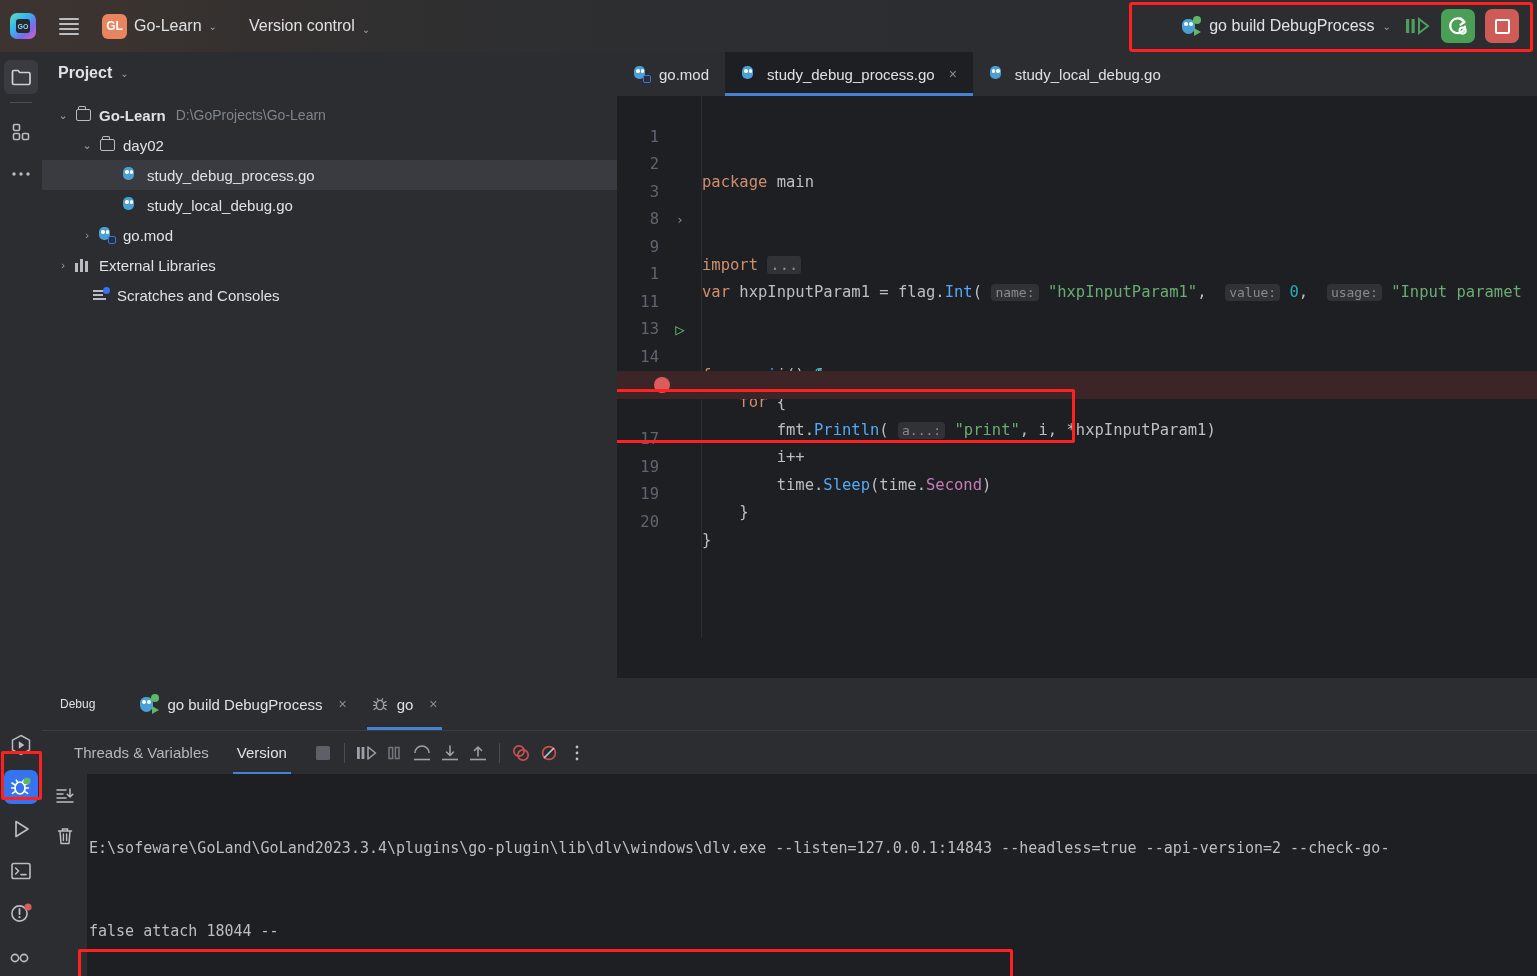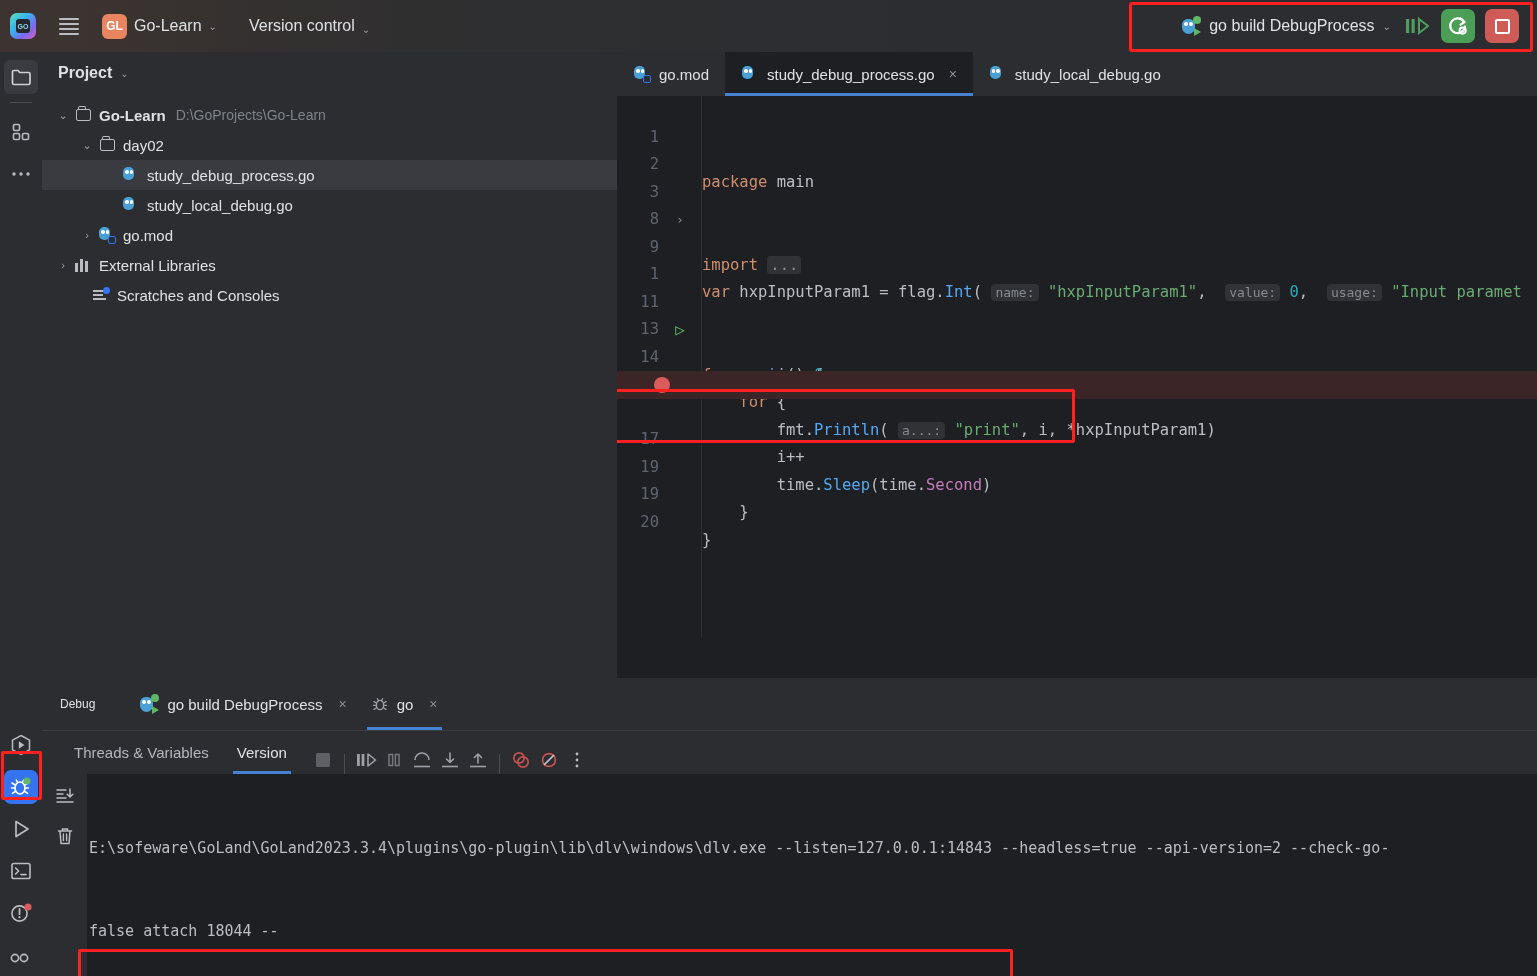--- a/index.html
+++ b/index.html
@@ -127,21 +127,21 @@
   .gutter-div{position:absolute;left:84px;top:0;width:1px;height:542px;background:#2b2d30;}
   .code-hl{position:absolute;left:-13px;top:293px;width:471px;height:54px;border:3px solid #ff2020;border-radius:2px;pointer-events:none;z-index:30;}
 
   
   .debugwin{position:absolute;left:42px;top:678px;width:1495px;height:298px;background:#2b2d30;}
   .dw-head{height:52px;display:flex;align-items:center;padding-left:18px;gap:0;}
   .dw-title{font-size:12px;color:#dfe1e5;margin-right:30px;}
   .dw-tab{display:flex;align-items:center;gap:8px;padding:0 12px;height:52px;cursor:pointer;position:relative;font-size:15px;color:#dfe1e5;}
   .dw-tab .x{color:#8b8f96;font-size:14px;margin-left:8px;}
   .dw-tab .ul{position:absolute;left:8px;bottom:0;height:3px;width:calc(100% - 16px);background:#4682d4;}
-  .dw-sub{height:44px;display:flex;align-items:flex-end;padding-left:18px;gap:0;border-top:1px solid #3a3d42;}
+  .dw-sub{height:44px;display:flex;align-items:center;padding-left:18px;gap:0;border-top:1px solid #3a3d42;}
   .sub-tab{font-size:15px;color:#b4b7bd;padding:0 14px;height:44px;display:flex;align-items:center;cursor:pointer;position:relative;}
   .sub-tab.active{color:#dfe1e5;}
   .sub-tab .ul{position:absolute;left:10px;bottom:0;height:3px;width:calc(100% - 20px);background:#4682d4;}
   .tb-sep{width:1px;height:20px;background:#4a4d52;margin:0 7px;}
   .tb-ic{width:28px;height:28px;display:flex;align-items:center;justify-content:center;cursor:pointer;}
   .console{position:absolute;left:0;top:96px;width:1495px;height:202px;background:#1e1f22;}
   .console-gutter{position:absolute;left:0;top:0;width:45px;height:202px;background:#2b2d30;
     display:flex;flex-direction:column;align-items:center;padding-top:8px;gap:12px;}
   .console-text{position:absolute;left:45px;top:0;width:1450px;height:202px;padding:6px 0 0 2px;
     font-family:"DejaVu Sans Mono", monospace;font-size:15px;line-height:27.5px;color:#bcbec4;white-space:pre;overflow:hidden;}

